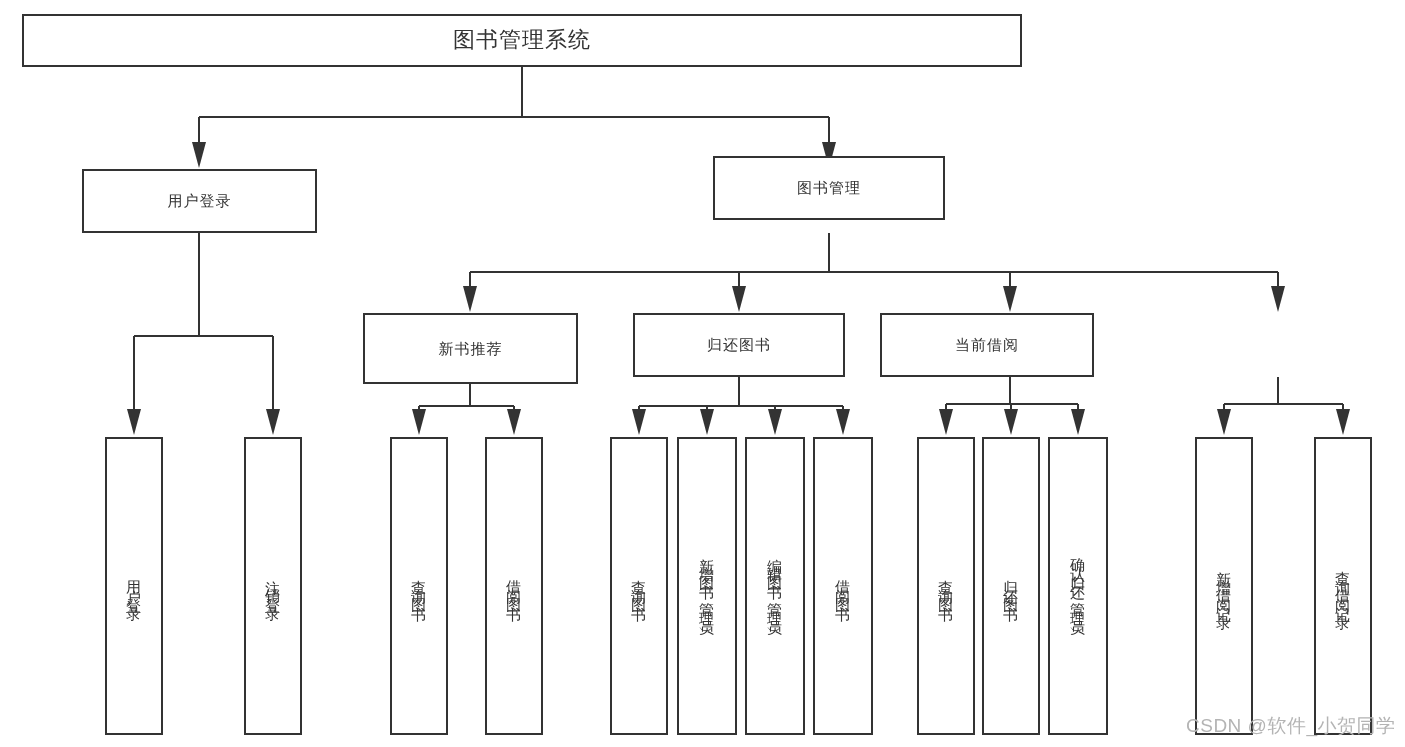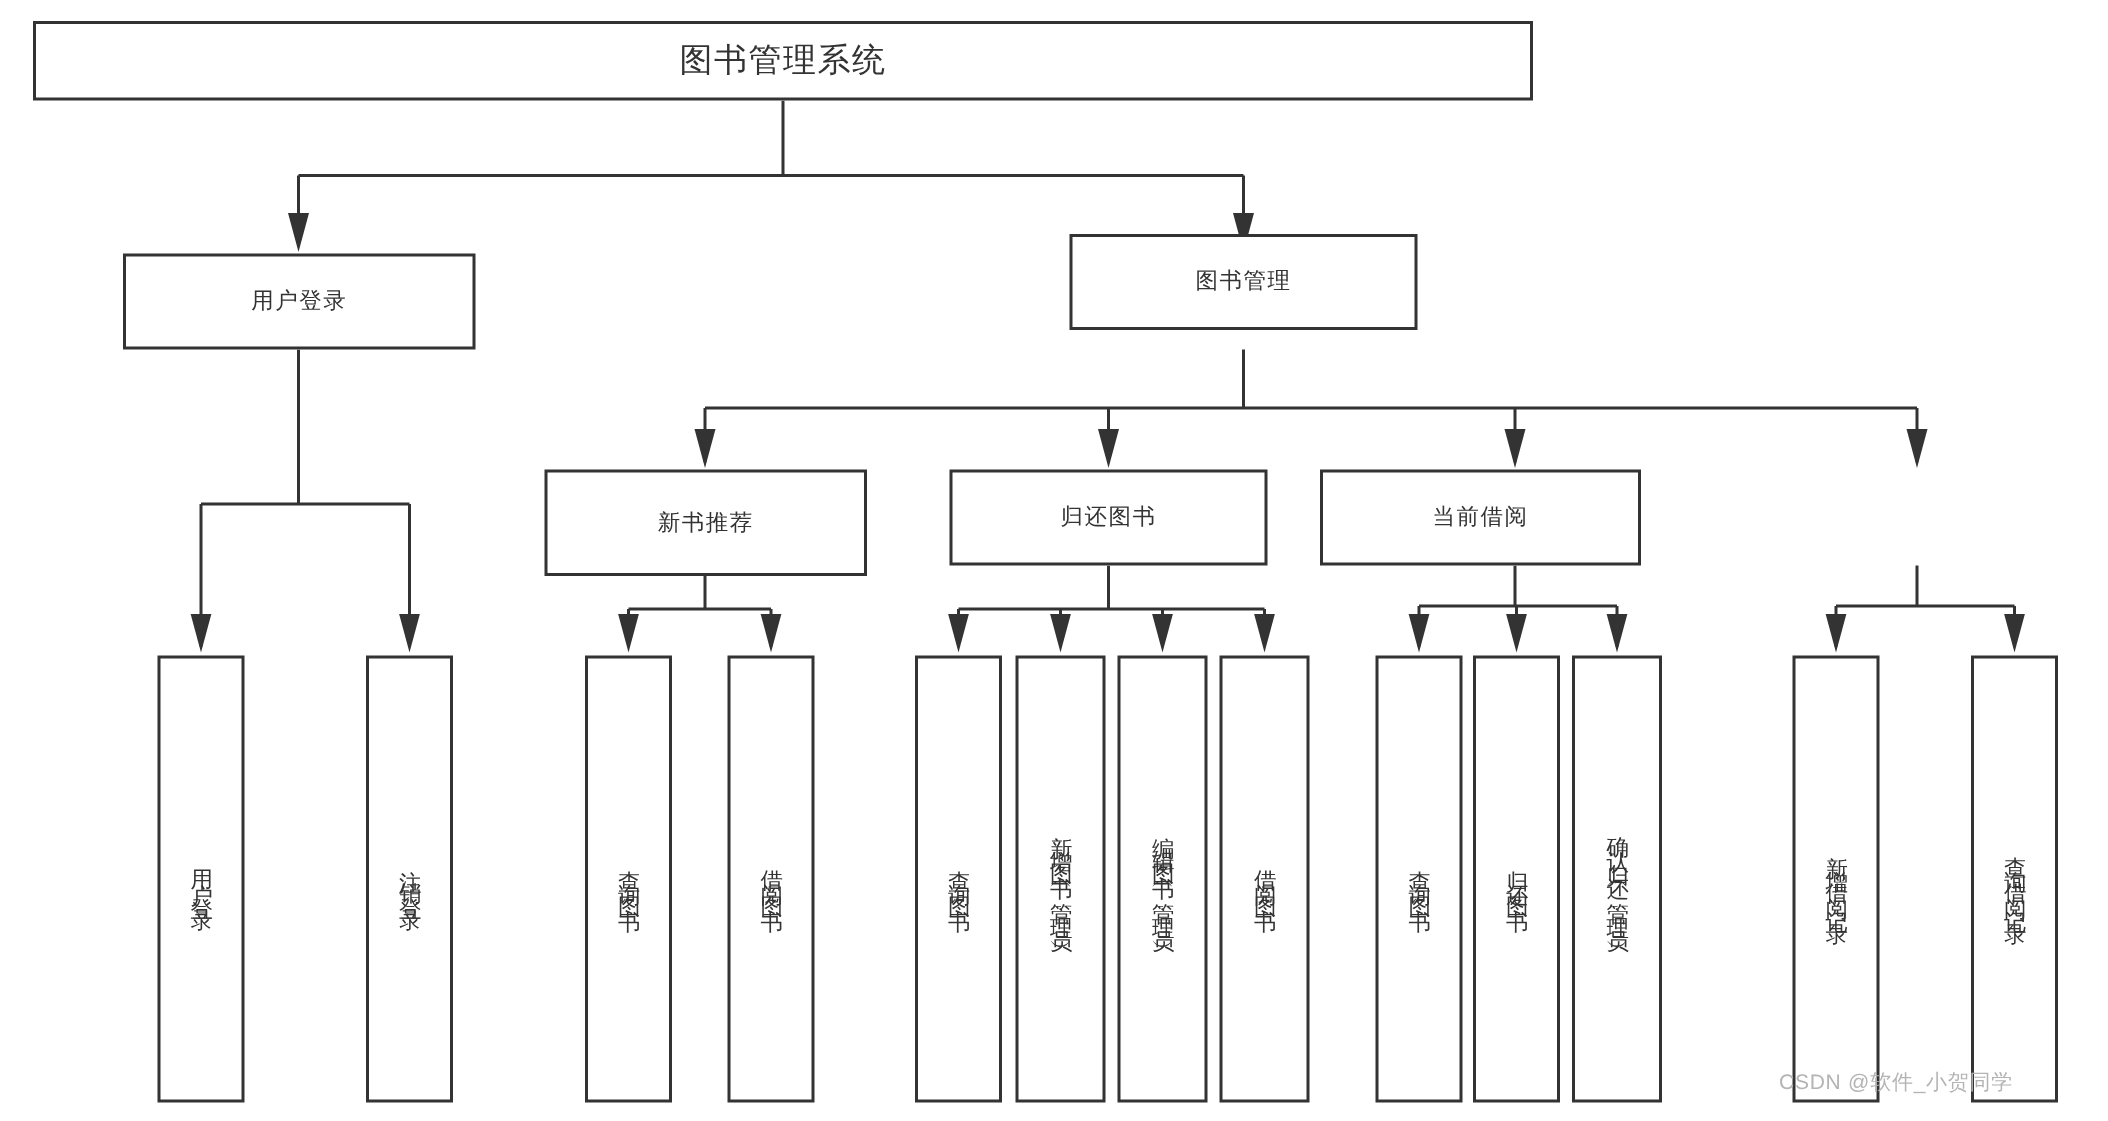--- a/index.html
+++ b/index.html
@@ -14,21 +14,21 @@
     color:#333333;z-index:1;
   }
   .box .lbl{font-size:15px;letter-spacing:1px;line-height:1.2;white-space:nowrap;}
   .box.root .lbl{font-size:22px;}
   .box.vert .lbl{
     writing-mode:vertical-lr;text-orientation:mixed;
     letter-spacing:9px;line-height:1;white-space:nowrap;
   }
   #watermark{
     position:absolute;left:1186px;top:713px;z-index:5;
-    font-size:14px;color:#b4b4b4;letter-spacing:0.5px;white-space:nowrap;
+    font-size:19px;color:#b4b4b4;letter-spacing:0.5px;white-space:nowrap;
   }
 </style>
 </head>
 <body>
 
 <div id="canvas">
 
   <svg id="connectors" width="1405" height="747" viewBox="0 0 1405 747">
     <defs>
       <marker id="arr" markerUnits="userSpaceOnUse" markerWidth="26" markerHeight="16" viewBox="0 0 26 16" refX="22" refY="8" orient="auto">

